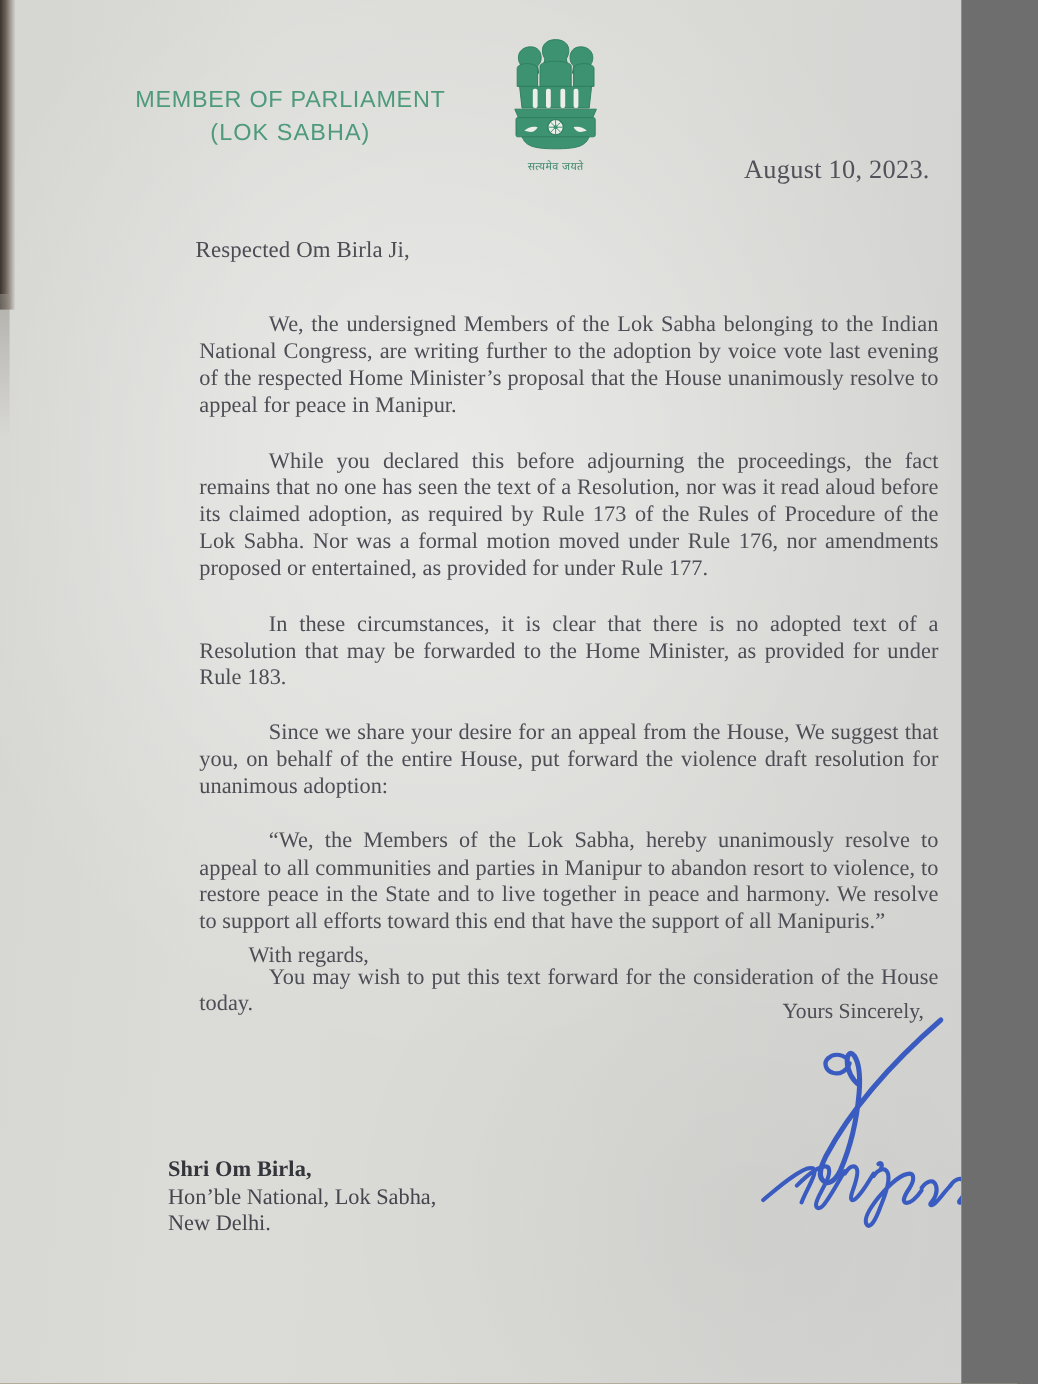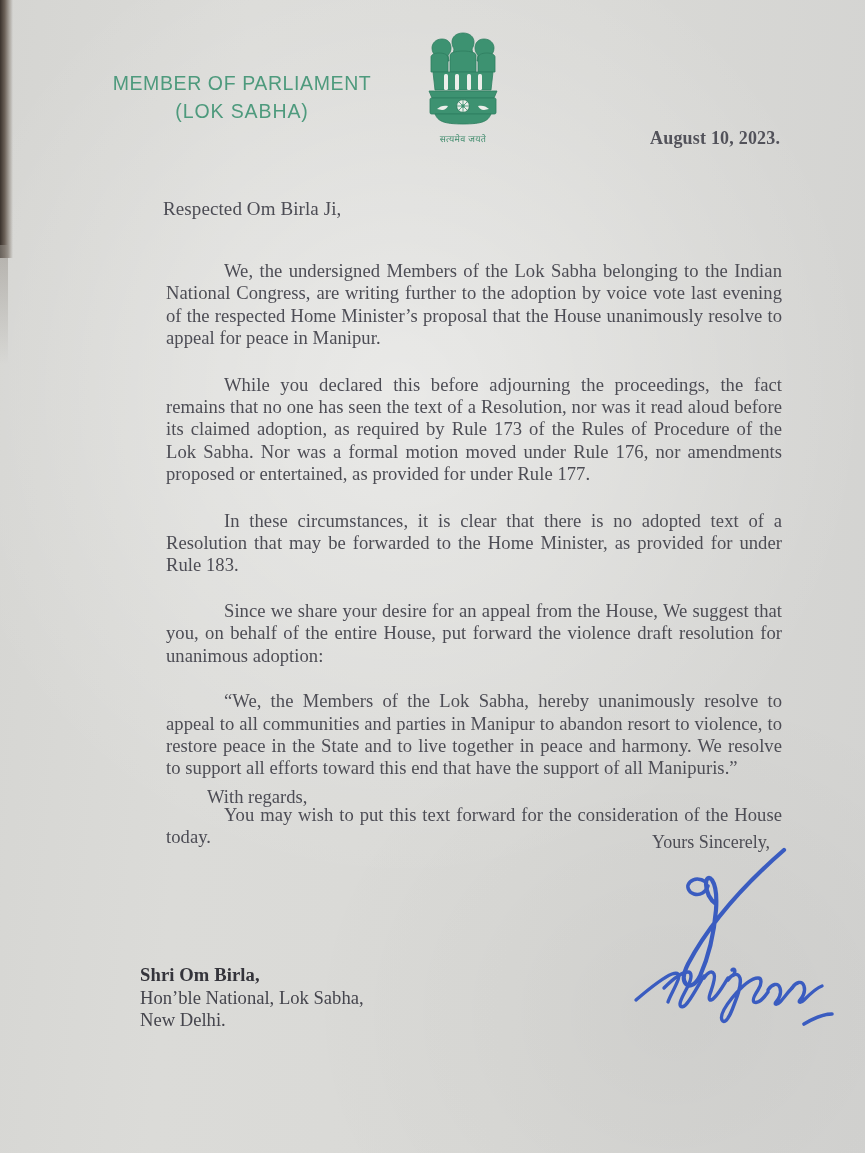--- a/index.html
+++ b/index.html
@@ -2,21 +2,21 @@
 <html><head>
 <meta charset="utf-8">
 <style>
   html, body {
     margin: 0;
     padding: 0;
     background: #6e6e6e;
   }
   .page {
     position: relative;
-    width: 865px;
+    width: 801px;
     height: 1153px;
     overflow: hidden;
     background: #fef9c3;
     font-family: "Liberation Serif", "DejaVu Serif", serif;
     color: #4a4a4e;
   }
   
   .paper-shade {
     position: absolute;
     inset: 0;
@@ -71,26 +71,25 @@
   .emblem-motto {
     margin-top: 1px;
     color: #3d8a6b;
     font-family: "Liberation Sans", "DejaVu Sans", sans-serif;
     font-size: 9px;
     letter-spacing: 0.3px;
   }
 
   .letter-date {
     position: absolute;
-    left: 650px;
+    left: 620px;
     top: 128px;
-    font-size: 18px;
+    font-size: 22px;
     color: #52525a;
     letter-spacing: 0.2px;
-    font-weight: bold;
   }
 
   
   .salutation {
     position: absolute;
     left: 163px;
     top: 198px;
     font-size: 19px;
     color: #4c4c54;
     letter-spacing: 0.1px;

